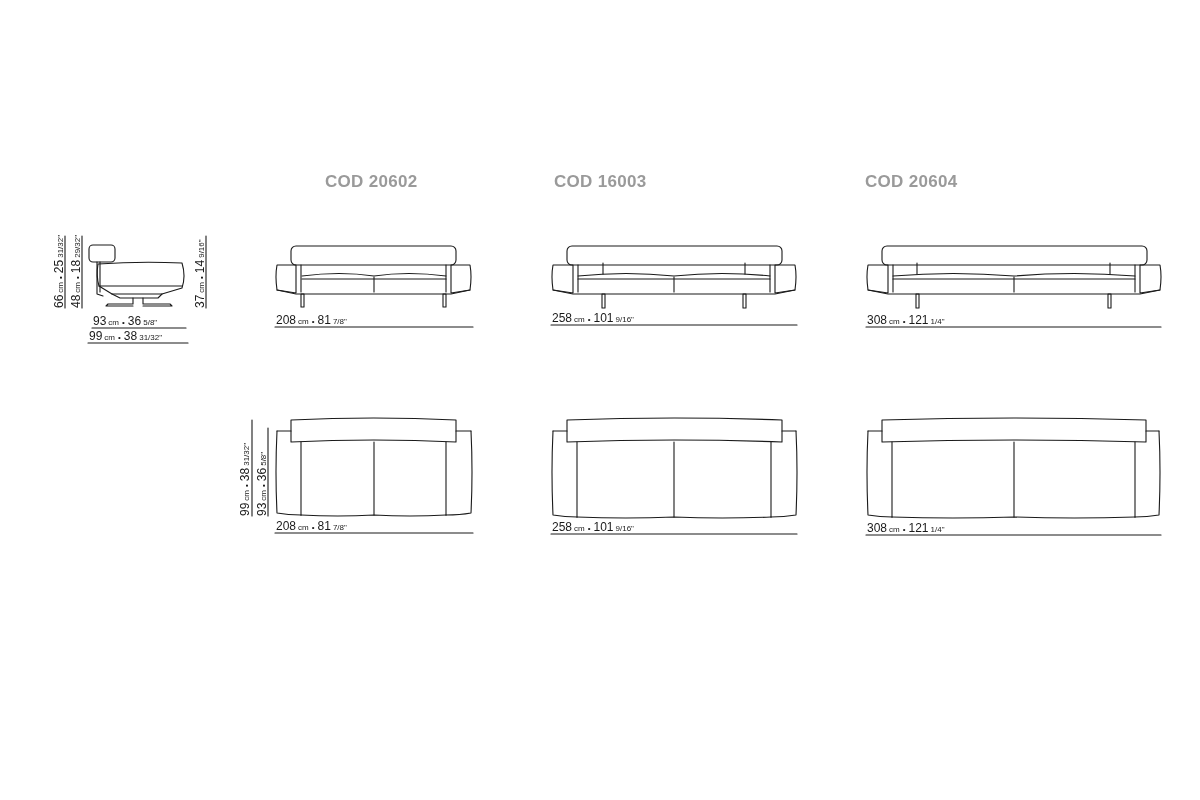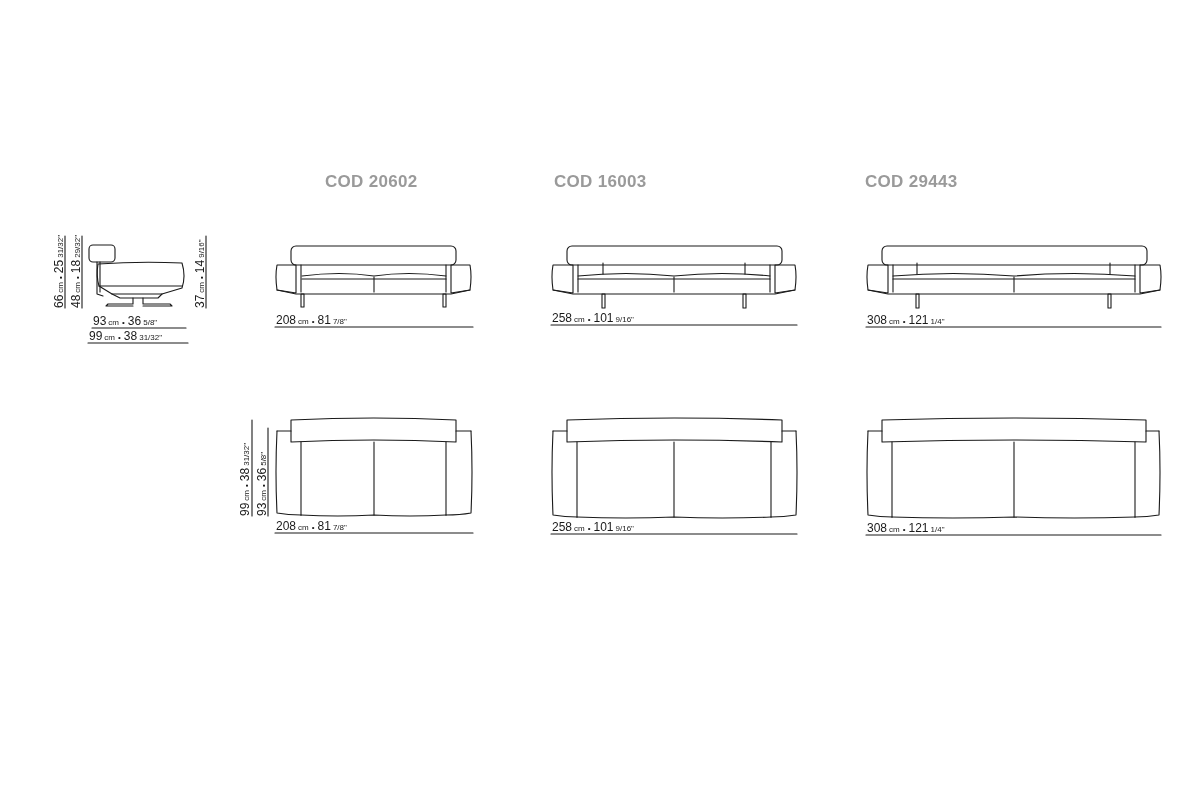--- a/index.html
+++ b/index.html
@@ -6,21 +6,21 @@
     body { width:1200px; height:800px; position:relative; overflow:hidden; font-family:"Liberation Sans", sans-serif; }
     .code-title { position:absolute; top:172px; font-family:"Liberation Sans", sans-serif; font-weight:bold; font-size:17px; color:#9a9a9a; letter-spacing:0.3px; }
     svg { position:absolute; left:0; top:0; }
     .dim { font-family:"Liberation Sans", sans-serif; fill:#1a1a1a; }
   </style>
 </head>
 <body>
 
 <div class="code-title" style="left:281px;margin-left:44px;">COD 20602</div>
 <div class="code-title" style="left:554px;">COD 16003</div>
-<div class="code-title" style="left:865px;">COD 29443</div>
+<div class="code-title" style="left:865px;">COD 20604</div>
 
 <svg width="1200" height="800" viewBox="0 0 1200 800">
   <g fill="none" stroke="#1a1a1a" stroke-width="1.1" stroke-linejoin="round" stroke-linecap="round">
 
     <g>
 
       <rect x="89" y="245" width="26" height="17" rx="4"></rect>
 
       <path d="M97 262 L97 294 L103 296"></path>
       <path d="M100 262 L100 292"></path>

